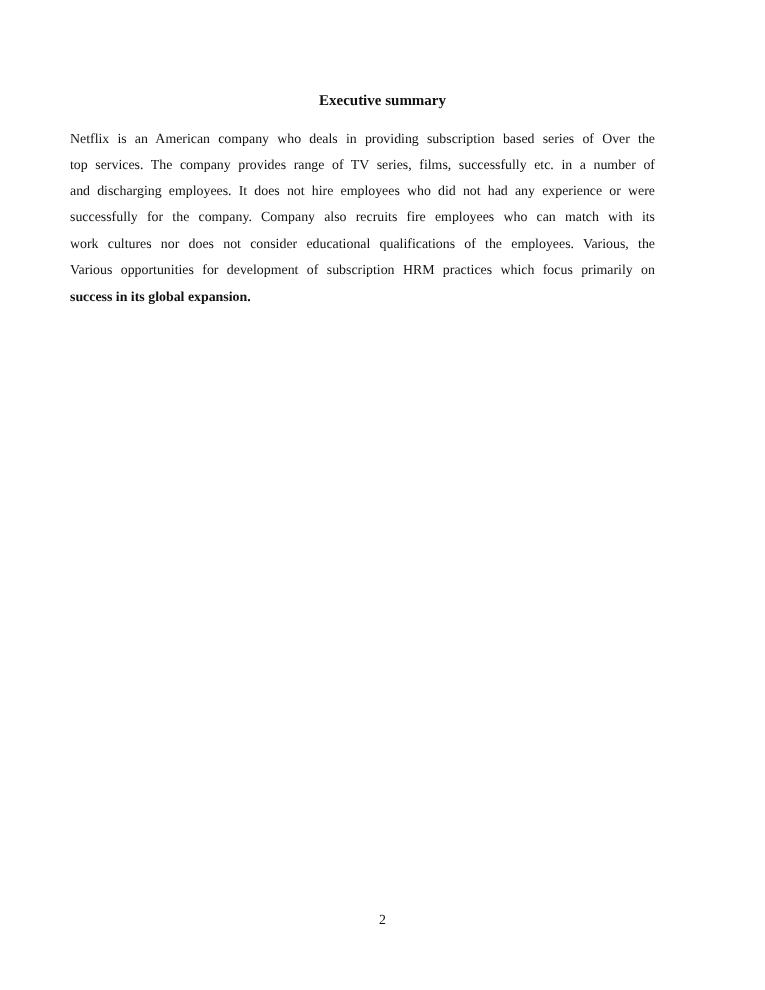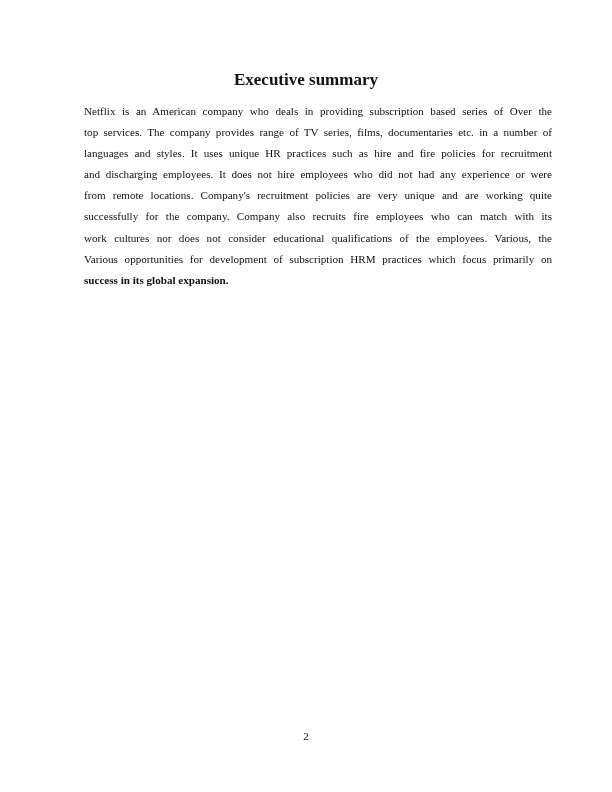--- a/index.html
+++ b/index.html
@@ -22,27 +22,27 @@
       height: 792px;
       background: #ffffff;
     }
     .title {
       position: absolute;
       left: 0;
       width: 612px;
       top: 71px;
       text-align: center;
       font-weight: bold;
-      font-size: 17px;
+      font-size: 12px;
       line-height: 18px;
       margin: 0;
     }
     .body-lines {
       position: absolute;
-      left: 84px;
+      left: 56px;
       top: 102px;
       width: 468px;
     }
     .line {
       display: block;
       height: 21.1px;
       line-height: 18px;
       font-size: 11.1px;
       text-align: justify;
       text-align-last: justify;
@@ -64,24 +64,22 @@
     }
   </style>
 </head>
 <body>
 
 <div class="page">
   <h1 class="title">Executive summary</h1>
 
   <div class="body-lines">
     <span class="line">Netflix is an American company who deals in providing subscription based series of Over the</span>
-    <span class="line">top services. The company provides range of TV series, films, documentaries etc. in a number of</span>
-    <span class="line">languages and styles. It uses unique HR practices such as hire and fire policies for recruitment</span>
+    <span class="line">top services. The company provides range of TV series, films, successfully etc. in a number of</span>
     <span class="line">and discharging employees. It does not hire employees who did not had any experience or were</span>
-    <span class="line">from remote locations. Company's recruitment policies are very unique and are working quite</span>
     <span class="line">successfully for the company. Company also recruits fire employees who can match with its</span>
     <span class="line">work cultures nor does not consider educational qualifications of the employees. Various, the</span>
     <span class="line">Various opportunities for development of subscription HRM practices which focus primarily on</span>
     <span class="line last">success in its global expansion.</span>
   </div>
 
   <div class="page-number">2</div>
 </div>
 
 </body></html>

